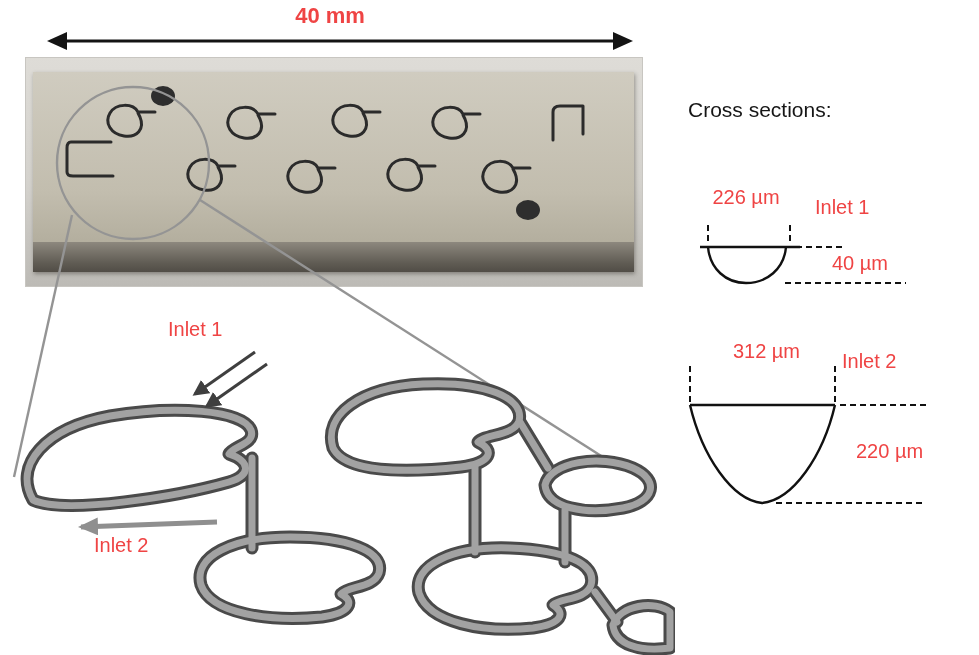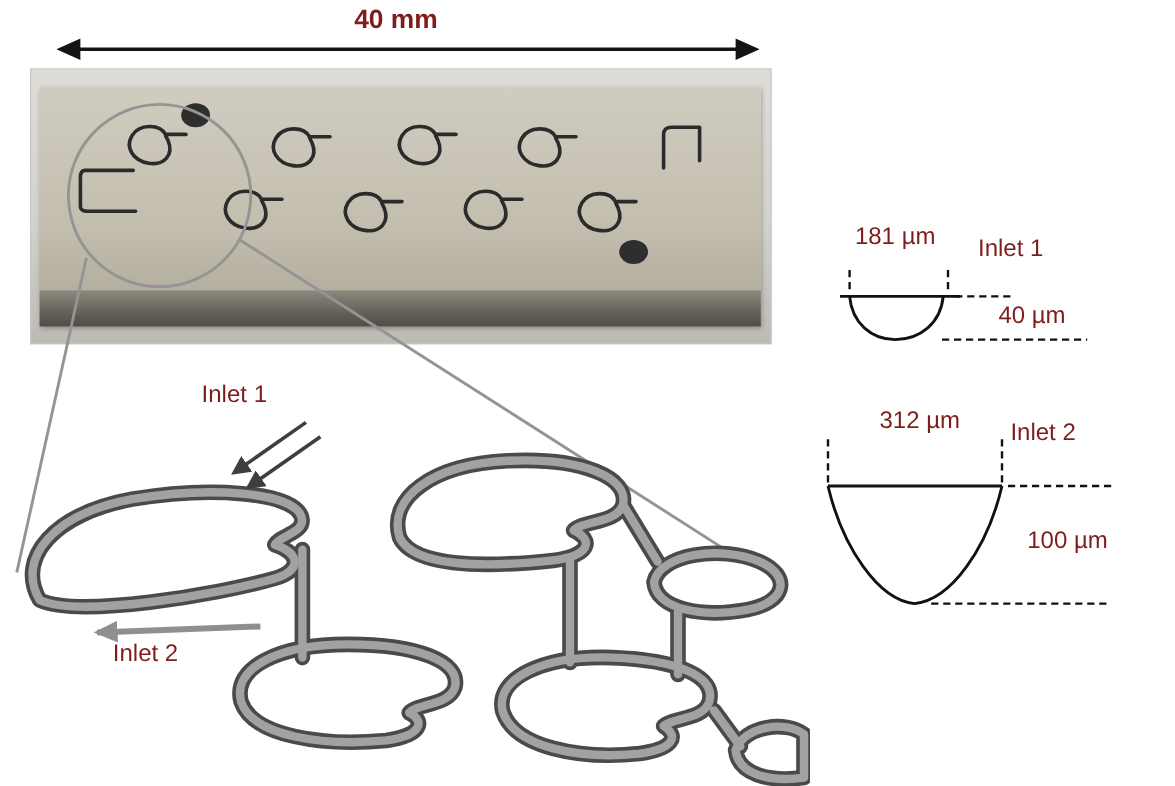--- a/index.html
+++ b/index.html
@@ -1,19 +1,19 @@
 <!DOCTYPE html>
 <html><head>
 <meta charset="utf-8">
 <style>
   html,body{margin:0;padding:0;background:#fff;}
   .canvas{position:relative;width:979px;height:655px;background:#ffffff;overflow:hidden;
           font-family:"Liberation Sans",sans-serif;color:#111;}
   .abs{position:absolute;}
-  .lbl{font-size:20px;line-height:1.15;color:#7f1d1d;white-space:nowrap;}
+  .lbl{font-size:20px;line-height:1.15;color:#ef4444;white-space:nowrap;}
   .scale-label{font-size:22px;font-weight:700;text-align:center;width:150px;}
   .cs-title{font-size:21px;color:#161616;}
   
   .photo{background:linear-gradient(180deg,#dedcd7 0%,#d4d2cd 55%,#bcbab5 100%);
          box-shadow:0 0 0 1px #c8c6c1 inset;}
   .chip{background:linear-gradient(180deg,#d0ccc0 0%,#c2bdae 60%,#aba695 100%);
         box-shadow:1px 2px 4px rgba(60,58,50,.45);}
   .chip-edge{background:linear-gradient(180deg,#8d887e 0%,#605c54 70%,#514d46 100%);}
   
   .ch{stroke:#2b2b2b;stroke-width:3;fill:none;stroke-linecap:round;stroke-linejoin:round;}
@@ -121,36 +121,37 @@
       <line x1="250" y1="22" x2="190" y2="64" stroke="#3f3f3f" stroke-width="3" marker-end="url(#mDark)"></line>
       <line x1="262" y1="34" x2="202" y2="76" stroke="#3f3f3f" stroke-width="3" marker-end="url(#mDark)"></line>
     </g>
 
     <line x1="212" y1="192" x2="76" y2="197" stroke="#8f8f8f" stroke-width="5" marker-end="url(#mGray)"></line>
   </svg>
 
   <div class="abs lbl" style="left:168px;top:318px;">Inlet 1</div>
   <div class="abs lbl" style="left:94px;top:534px;">Inlet 2</div>
 
+  <div class="abs cs-title" style="left:688px;top:98px;">Cross sections:</div>
 
-  <div class="abs lbl" style="left:700px;top:186px;width:92px;text-align:center;">181 µm</div>
+  <div class="abs lbl" style="left:700px;top:186px;width:92px;text-align:center;">226 µm</div>
   <div class="abs lbl" style="left:815px;top:196px;">Inlet 1</div>
   <div class="abs lbl" style="left:832px;top:252px;">40 µm</div>
   <svg class="abs" style="left:688px;top:223px;" width="280" height="95" viewBox="0 0 280 95">
     <line x1="20" y1="2" x2="20" y2="22" class="dash"></line>
     <line x1="102" y1="2" x2="102" y2="22" class="dash"></line>
     <line x1="12" y1="24" x2="112" y2="24" class="solid"></line>
     <path d="M 20 24 C 22 46, 38 60, 58 60 C 79 60, 96 46, 98 24" class="solid"></path>
     <line x1="108" y1="24" x2="157" y2="24" class="dash"></line>
     <line x1="97" y1="60" x2="218" y2="60" class="dash"></line>
   </svg>
 
   <div class="abs lbl" style="left:692px;top:340px;width:108px;text-align:right;">312 µm</div>
   <div class="abs lbl" style="left:842px;top:350px;">Inlet 2</div>
-  <div class="abs lbl" style="left:856px;top:440px;">100 µm</div>
+  <div class="abs lbl" style="left:856px;top:440px;">220 µm</div>
   <svg class="abs" style="left:668px;top:358px;" width="305" height="175" viewBox="0 0 305 175">
     <line x1="22" y1="8" x2="22" y2="44" class="dash"></line>
     <line x1="167" y1="8" x2="167" y2="44" class="dash"></line>
     <line x1="22" y1="47" x2="167" y2="47" class="solid"></line>
     <path d="M 22 47 C 34 98, 64 142, 94 145 C 125 142, 155 98, 167 47" class="solid"></path>
     <line x1="172" y1="47" x2="258" y2="47" class="dash"></line>
     <line x1="108" y1="145" x2="258" y2="145" class="dash"></line>
   </svg>
 
 </div>

